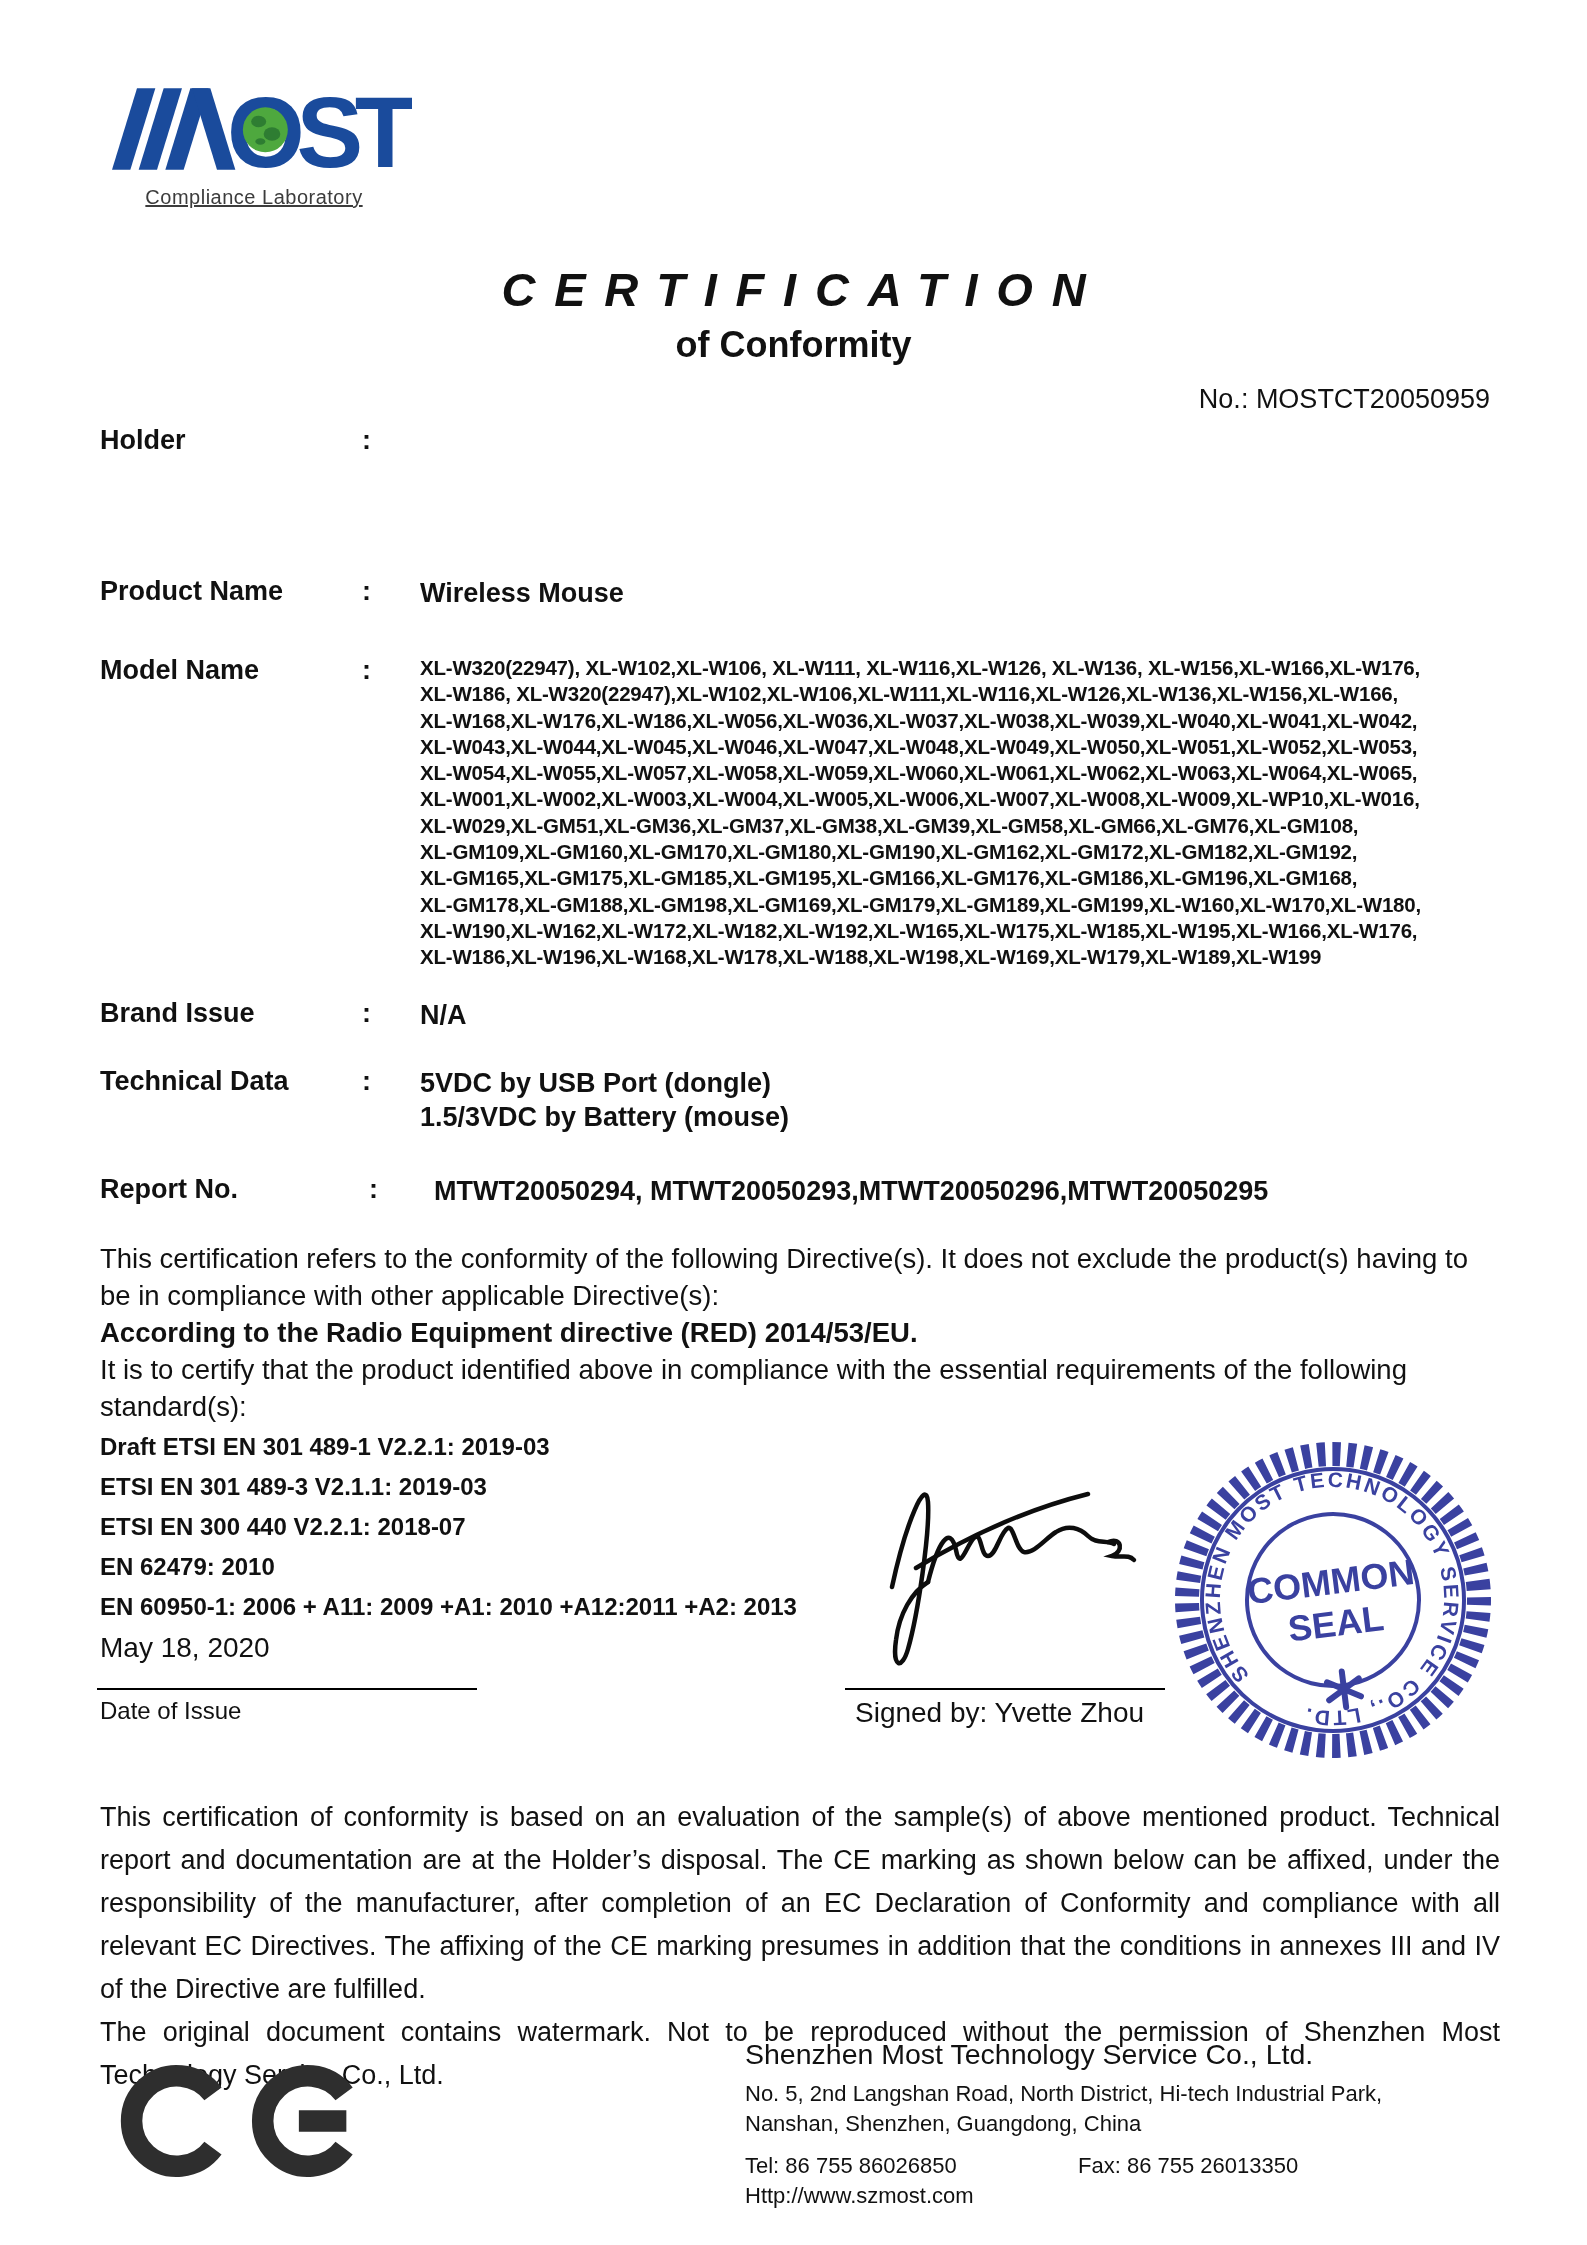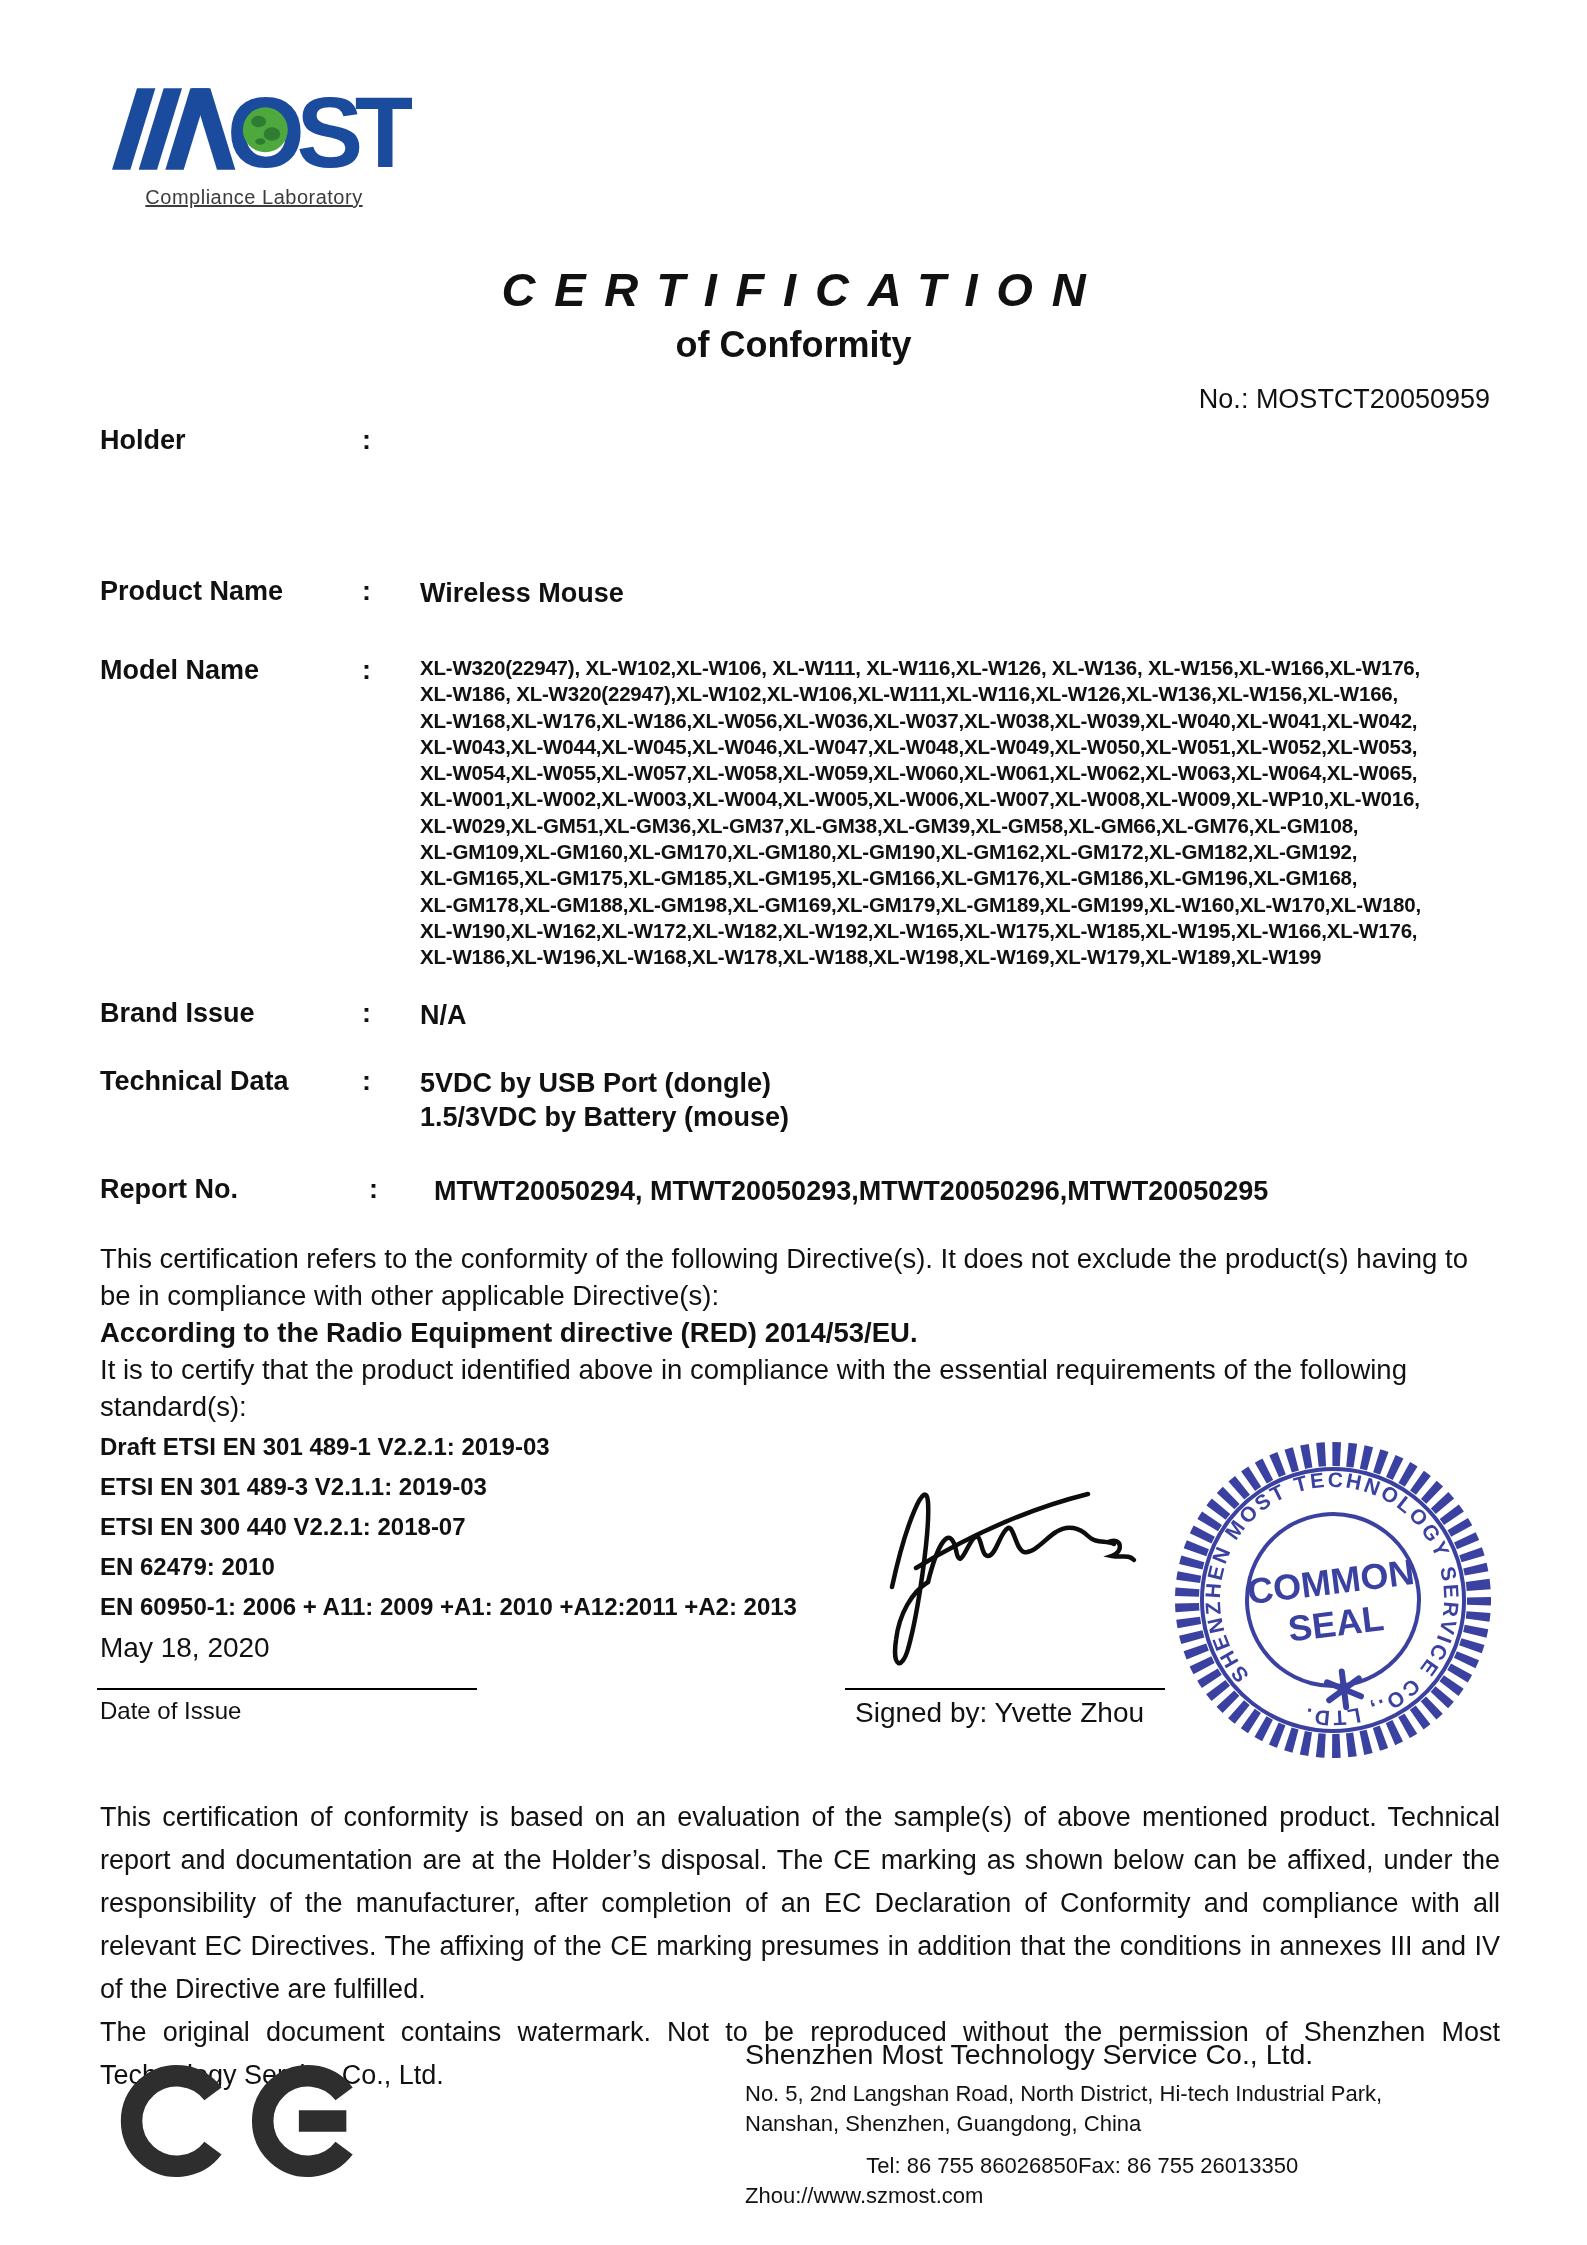--- a/index.html
+++ b/index.html
@@ -45,21 +45,21 @@
   
   .legal { position:absolute; left:100px; top:1796px; width:1400px;
            font-size:27px; line-height:43px; text-align:justify; }
   .legal p { margin:0; }
 
   
   .ce-wrap { position:absolute; left:118px; top:2046px; }
   .footer-block { position:absolute; left:745px; top:2038px; width:760px; }
   .footer-company { font-size:28.5px; margin-bottom:8px; }
   .footer-addr { font-size:22px; line-height:30px; }
-  .footer-telfax { display:flex; margin-top:14px; font-size:22px;text-align:right; }
+  .footer-telfax { display:flex; margin-top:14px; font-size:22px; }
   .footer-tel { width:333px; }
   .footer-web { font-size:22px; margin-top:4px; }
 </style>
 </head>
 <body>
 
 <div class="page">
 
   <div class="logo-wrap">
     <svg width="300" height="82" viewBox="0 0 360 98">
@@ -195,16 +195,16 @@
   </div>
 
   <div class="footer-block">
     <div class="footer-company">Shenzhen Most Technology Service Co., Ltd.</div>
     <div class="footer-addr">No. 5, 2nd Langshan Road, North District, Hi-tech Industrial Park,</div>
     <div class="footer-addr">Nanshan, Shenzhen, Guangdong, China</div>
     <div class="footer-telfax">
       <div class="footer-tel">Tel: 86 755 86026850</div>
       <div class="footer-fax">Fax: 86 755 26013350</div>
     </div>
-    <div class="footer-web">Zhou://www.szmost.com</div>
+    <div class="footer-web">Http://www.szmost.com</div>
   </div>
 
 </div>
 
 </body></html>

